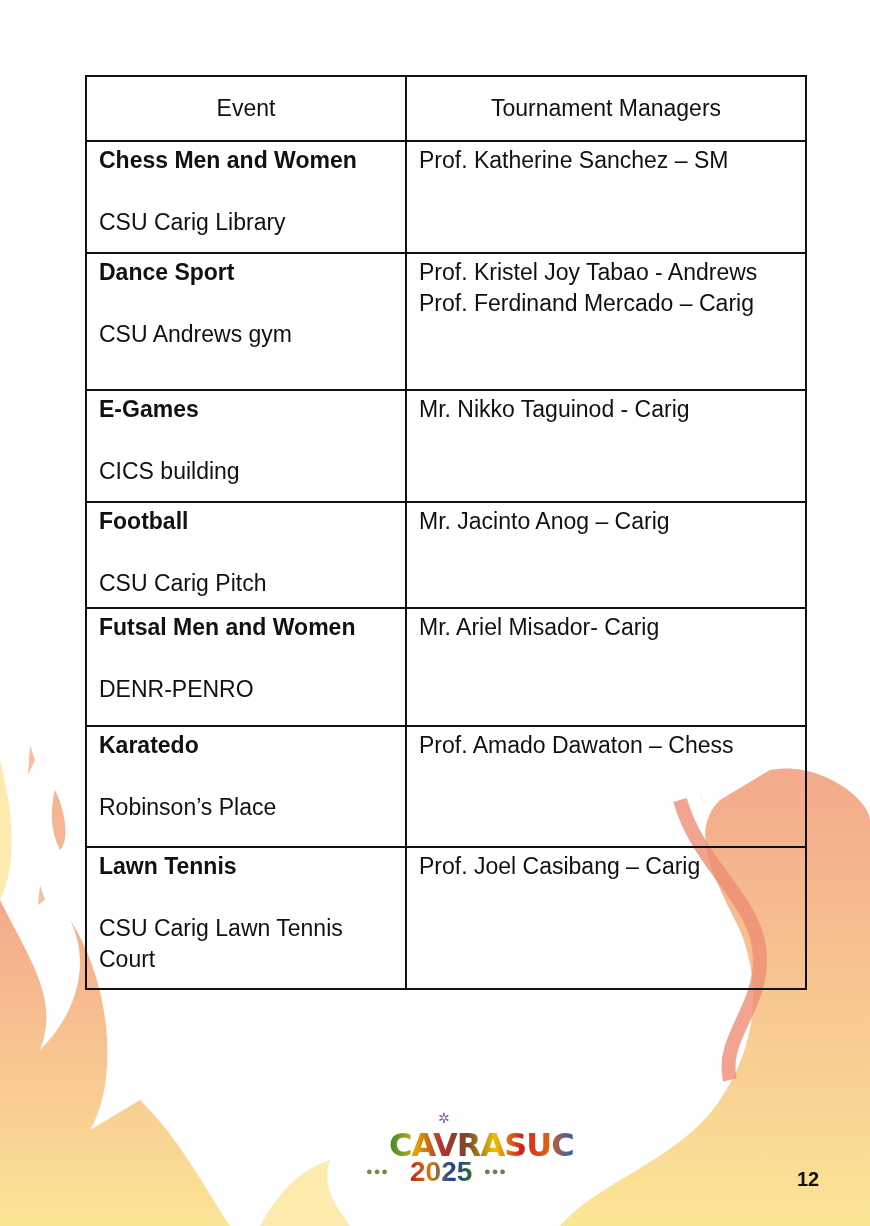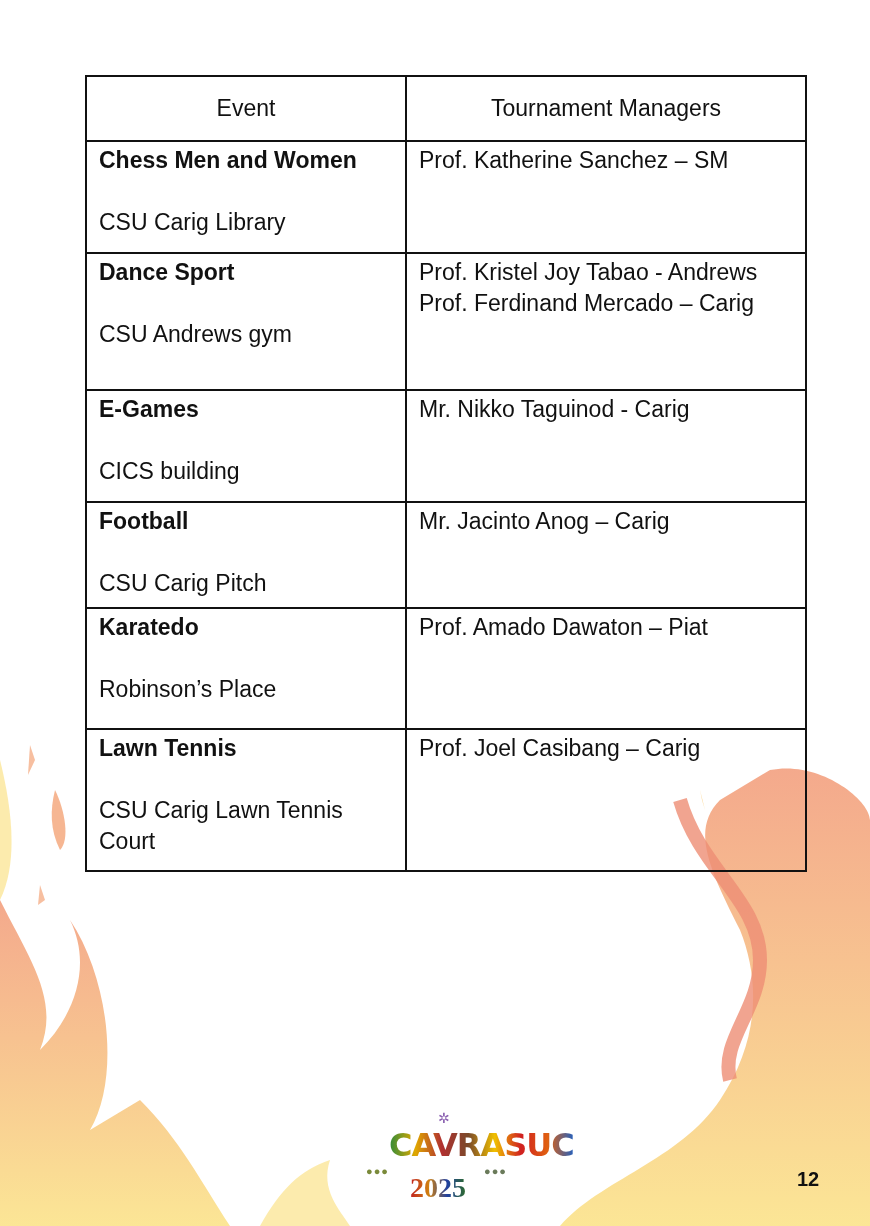--- a/index.html
+++ b/index.html
@@ -11,21 +11,21 @@
   table.sched th { font-weight:normal; text-align:center; height:31px; padding:16px; font-size:23px; }
   table.sched td { padding:3px 12px 8px 12px; }
   col.c1 { width:320px; } col.c2 { width:400px; }
   .ev-name { font-weight:bold; display:block; }
   .ev-gap { display:block; height:31px; }
   .ev-venue { display:block; }
   .mgr { display:block; }
   .logo { position:absolute; left:366px; top:1110px; width:156px; height:80px; z-index:2; }
   .logo .star { position:absolute; left:72px; top:0; font-size:14px; color:#8a5fb0; }
   .logo .word { position:absolute; left:0; top:16px; font-size:32px; font-weight:bold; letter-spacing:-1px; font-family:"DejaVu Sans", sans-serif; }
-  .logo .year { position:absolute; left:44px; top:46px; font-size:28px; font-weight:bold; font-family:Liberation Serif, serif;margin-top:16px; }
+  .logo .year { position:absolute; left:44px; top:46px; font-size:28px; font-weight:bold; font-family:Liberation Sans, sans-serif; }
   .logo .dots { position:absolute; top:55px; font-size:11px; letter-spacing:1px; }
   .pagenum { position:absolute; left:797px; top:1168px; font-size:20px; font-weight:bold; z-index:2; }
 </style>
 </head>
 <body>
 
 <svg class="flames" viewBox="0 0 870 1226">
   <defs>
     <linearGradient id="fl" x1="0" y1="0" x2="0" y2="1">
       <stop offset="0" stop-color="#f29a78" stop-opacity="0.85"></stop>
@@ -91,28 +91,38 @@
     <tr style="height:96px">
       <td>
         <span class="ev-name">Football</span>
         <span class="ev-gap"></span>
         <span class="ev-venue">CSU Carig Pitch</span>
       </td>
       <td>
         <span class="mgr">Mr. Jacinto Anog  – Carig</span>
       </td>
     </tr>
+    <tr style="height:118px">
+      <td>
+        <span class="ev-name">Futsal Men and Women</span>
+        <span class="ev-gap"></span>
+        <span class="ev-venue">DENR-PENRO</span>
+      </td>
+      <td>
+        <span class="mgr">Mr. Ariel Misador- Carig</span>
+      </td>
+    </tr>
     <tr style="height:121px">
       <td>
         <span class="ev-name">Karatedo</span>
         <span class="ev-gap"></span>
         <span class="ev-venue">Robinson’s Place</span>
       </td>
       <td>
-        <span class="mgr">Prof. Amado Dawaton – Piat</span>
+        <span class="mgr">Prof. Amado Dawaton – Chess</span>
       </td>
     </tr>
     <tr style="height:142px">
       <td>
         <span class="ev-name">Lawn Tennis</span>
         <span class="ev-gap"></span>
         <span class="ev-venue">CSU Carig Lawn Tennis Court</span>
       </td>
       <td>
         <span class="mgr">Prof. Joel Casibang – Carig</span>

